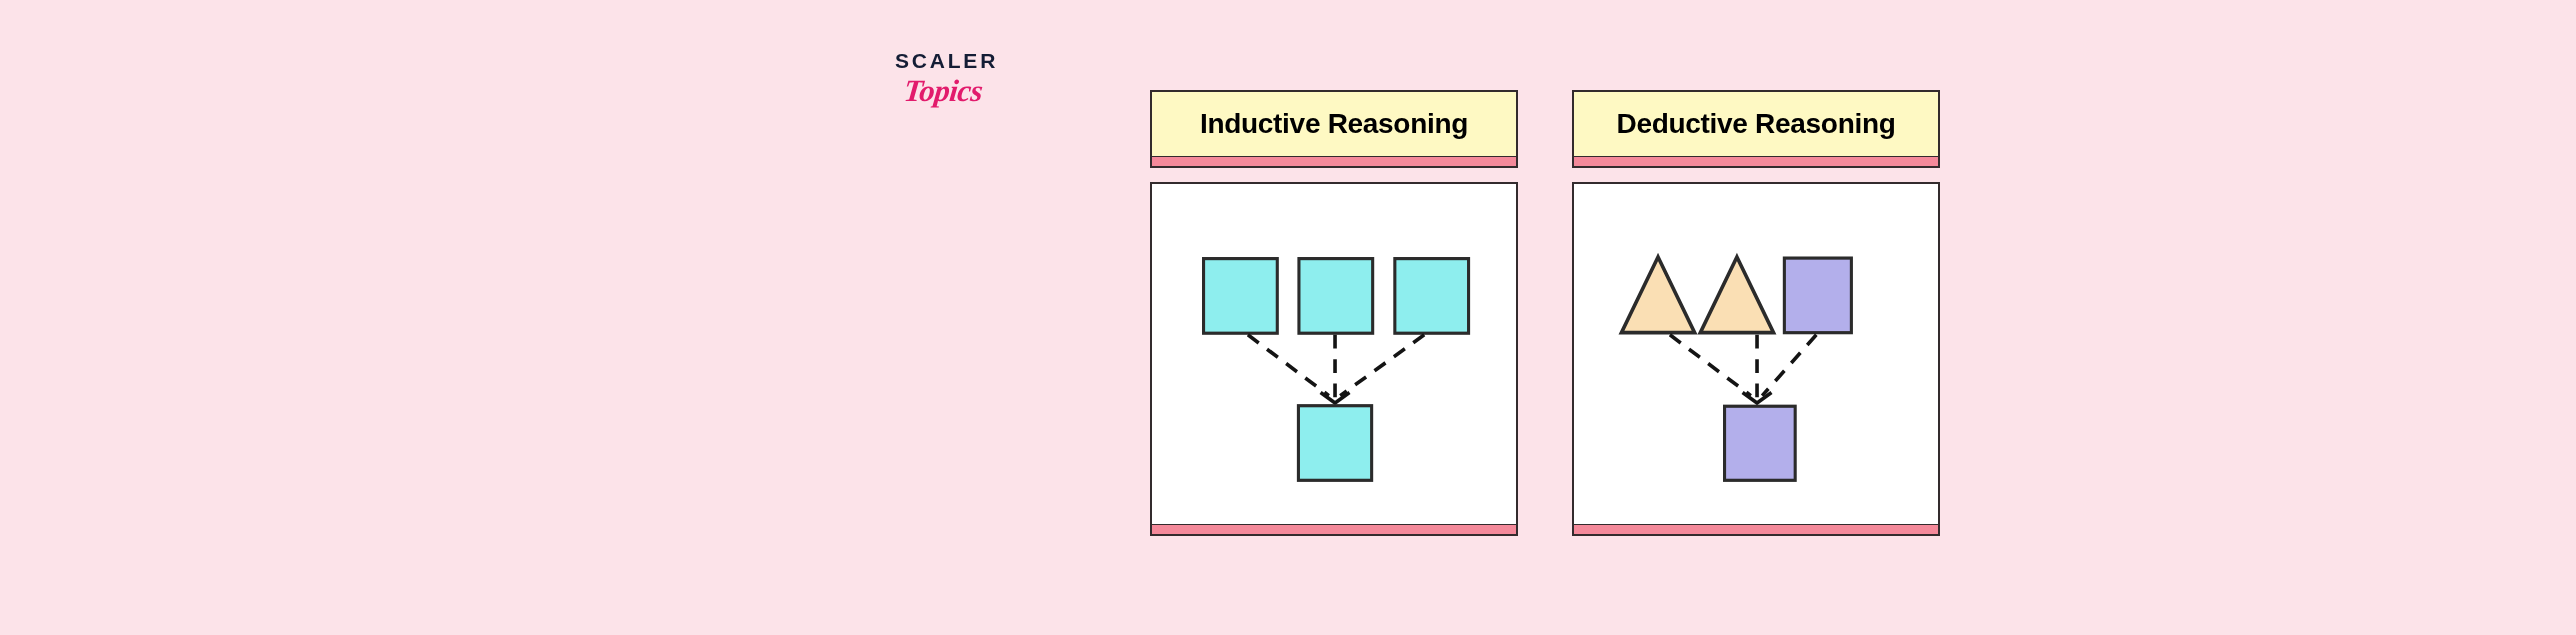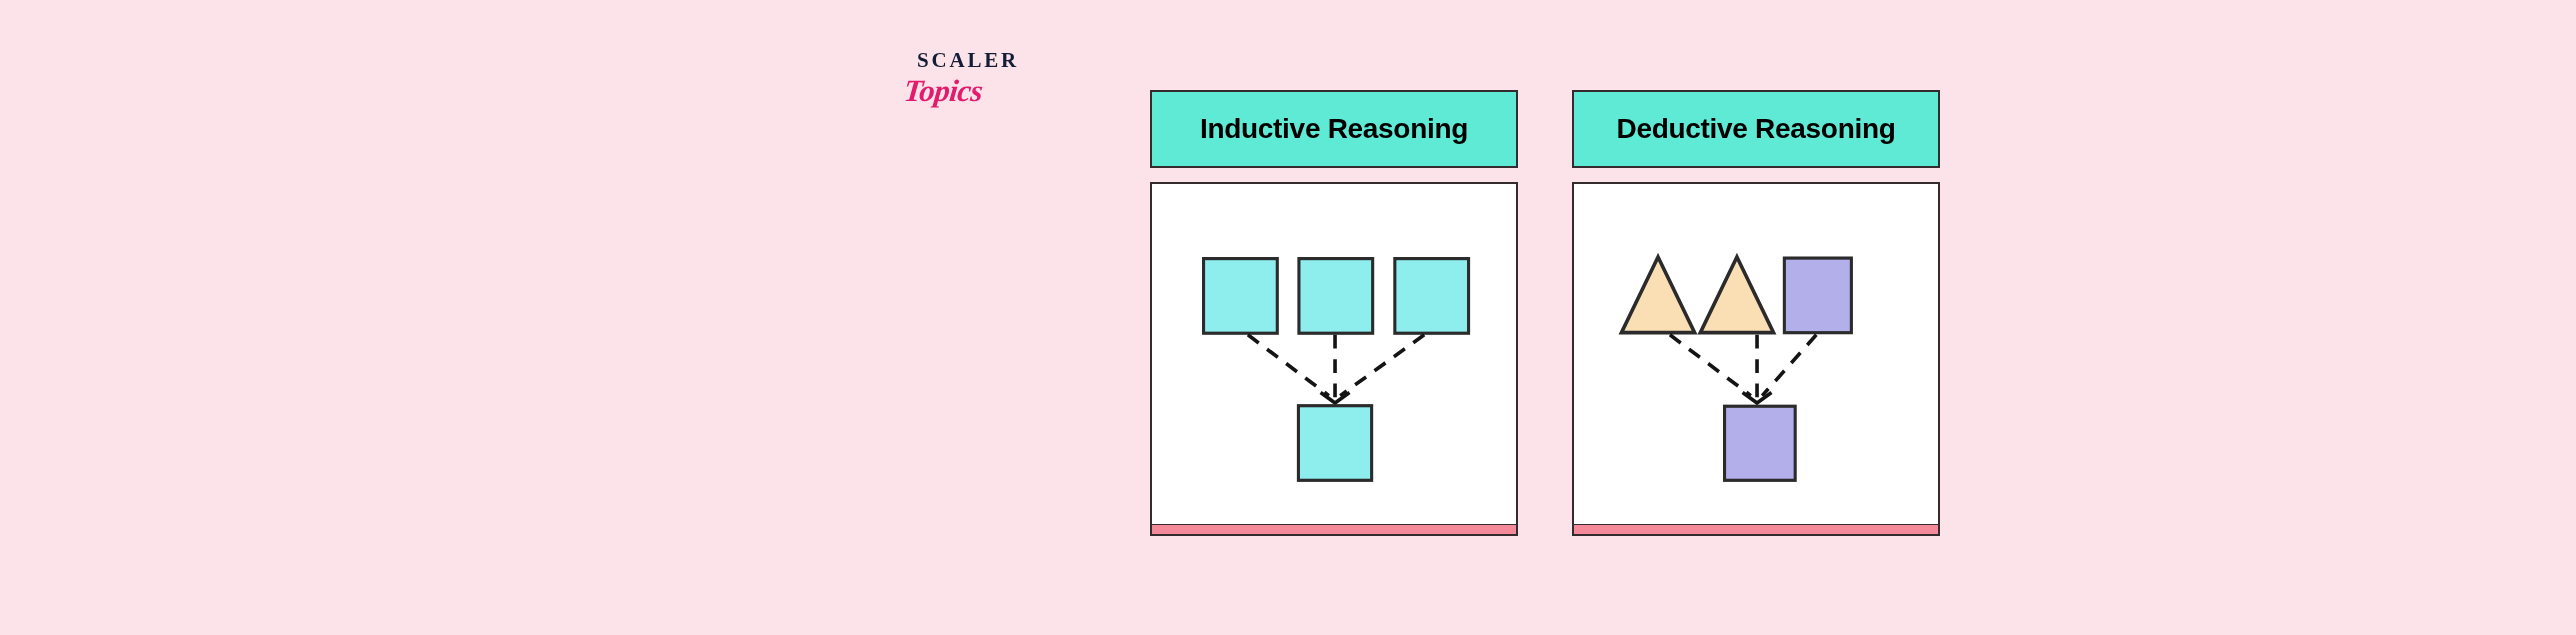--- a/index.html
+++ b/index.html
@@ -17,28 +17,28 @@
 
   
   #logo {
     position: absolute;
     left: 895px;
     top: 50px;
     width: 124px;
     height: 77px;
   }
   #logo .logo-scaler {
-    font-family: Liberation Serif, serif;
+    font-family: Liberation Sans, sans-serif;
     font-weight: bold;
     font-size: 21px;
     letter-spacing: 2.8px;
     color: #141d35;
     line-height: 1;
     display: block;
-    text-align: right;
+    text-align: left;
   }
   #logo .logo-topics {
     font-family: "Liberation Serif", serif;
     font-style: italic;
     font-weight: bold;
     font-size: 31px;
     color: #e21b6c;
     line-height: 1;
     display: block;
     margin-top: 4.1px;
@@ -51,23 +51,24 @@
   .panel {
     position: absolute;
     width: 368px;
   }
   #panel-inductive { left: 1150px; top: 90px; }
   #panel-deductive { left: 1572px; top: 90px; border-radius: 22px; }
 
   .panel-title-card {
     box-sizing: border-box;
     border: 2.1px solid #332b2d;
-    background: #5eead4;
+    background: #fef9c3;
     height: 78px;
     display: flex;
+    flex-direction: column;
   }
   .panel-title-inner {
     flex: 1 1 auto;
     display: flex;
     align-items: center;
     justify-content: center;
   }
   .panel-title-text {
     font-family: "Liberation Sans", sans-serif;
     font-weight: bold;

